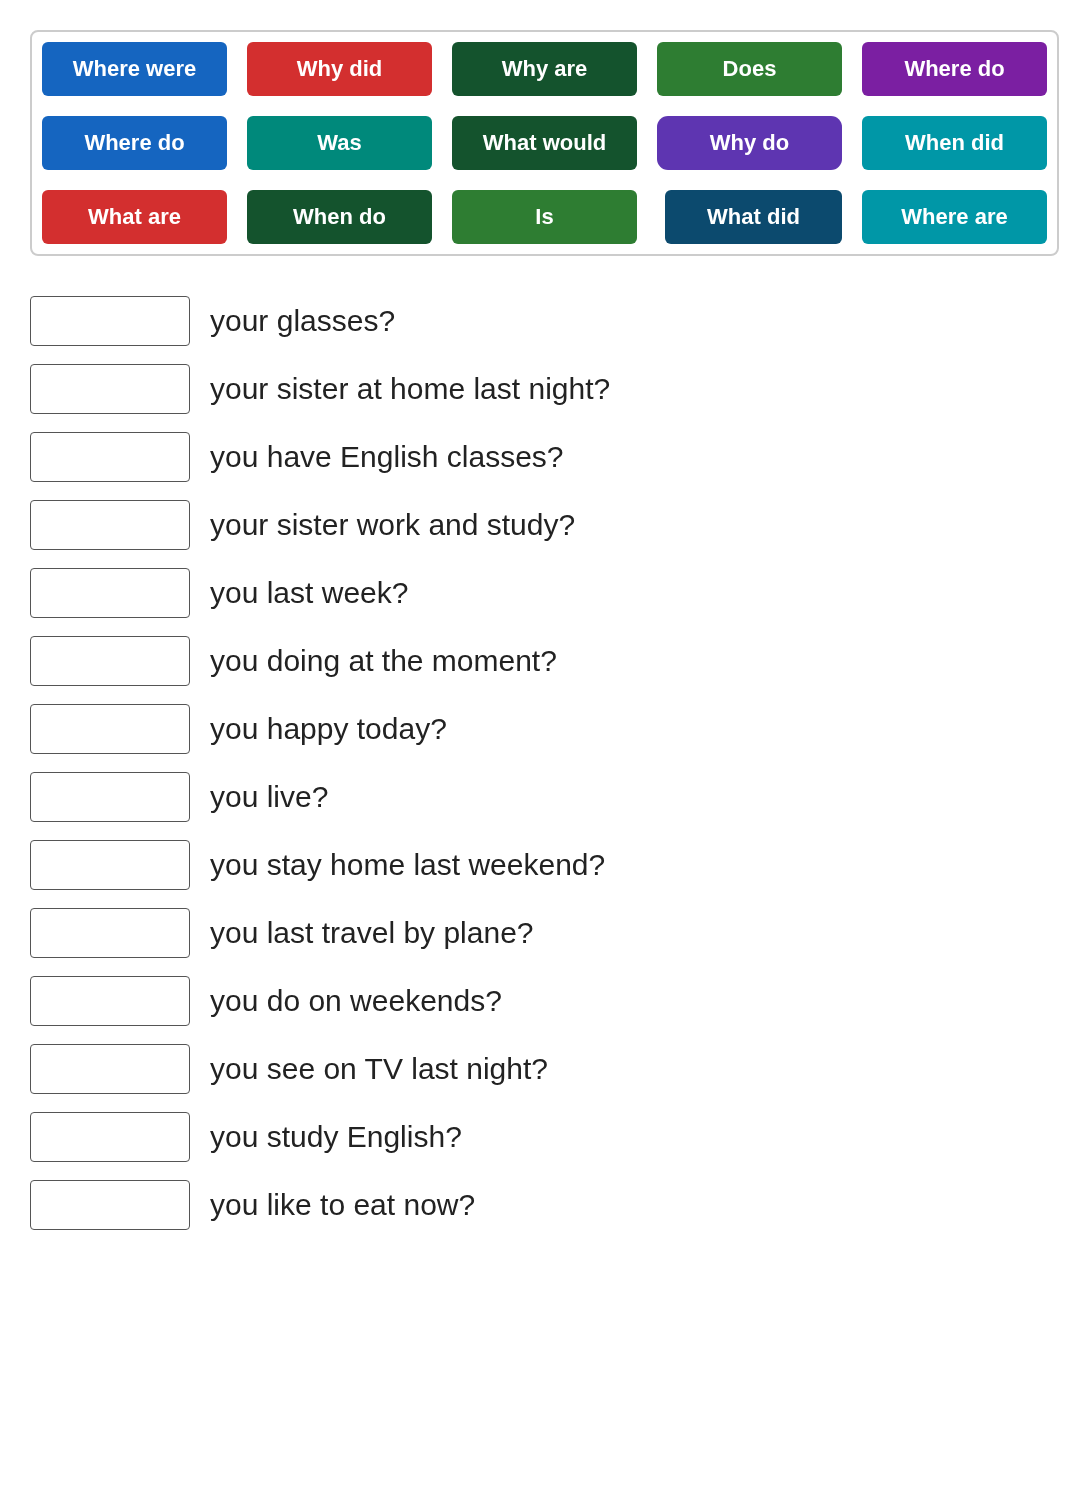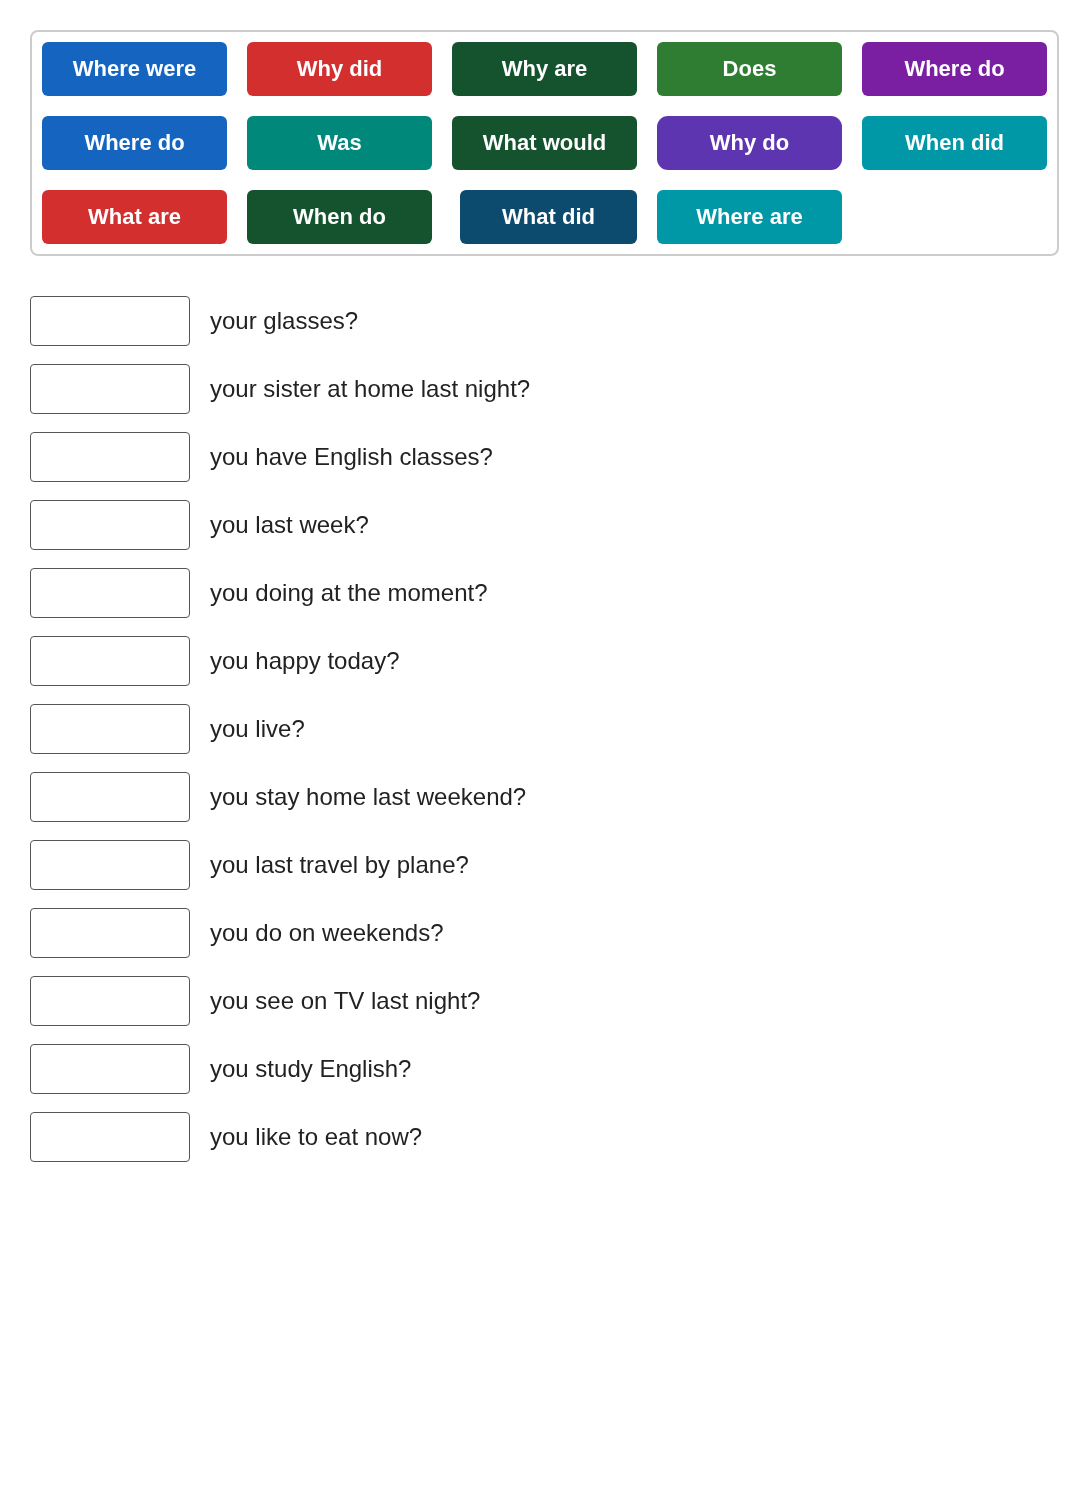--- a/index.html
+++ b/index.html
@@ -57,56 +57,61 @@
     .answer-box {
       width: 160px;
       height: 50px;
       border: 1.5px solid #555;
       border-radius: 4px;
       flex-shrink: 0;
       background: #fff;
     }
 
     .question-text {
-      font-size: 24px;
+      font-size: 30px;
       color: #222;
     }
   </style>
 </head>
 <body>
 
 <div class="word-bank">
 <button class="word-btn blue">Where were</button>
     <button class="word-btn red">Why did</button>
     <button class="word-btn orange">Why are</button>
     <button class="word-btn dark-green">Does</button>
     <button class="word-btn purple">Where do</button>
     <button class="word-btn blue">Where do</button>
     <button class="word-btn teal">Was</button>
     <button class="word-btn orange">What would</button>
     <button class="word-btn violet">Why do</button>
     <button class="word-btn cyan">When did</button>
     <button class="word-btn red">What are</button>
     <button class="word-btn orange">When do</button>
+    <button class="word-btn dark-green">Is</button>
     <button class="word-btn med-purple">What did</button>
     <button class="word-btn cyan">Where are</button>
   </div>
 
 <div class="questions">
 <div class="question-row">
       <input type="text" class="answer-box" style="">
       <span class="question-text">your glasses?</span>
     </div>
     <div class="question-row">
       <input type="text" class="answer-box" style="">
       <span class="question-text">your sister at home last night?</span>
     </div>
     <div class="question-row">
       <input type="text" class="answer-box" style="">
       <span class="question-text">you have English classes?</span>
+    </div>
+    <div class="question-row">
+      <input type="text" class="answer-box" style="">
+      <span class="question-text">your sister work and study?</span>
     </div>
     <div class="question-row">
       <input type="text" class="answer-box" style="">
       <span class="question-text">you last week?</span>
     </div>
     <div class="question-row">
       <input type="text" class="answer-box" style="">
       <span class="question-text">you doing at the moment?</span>
     </div>
     <div class="question-row">

